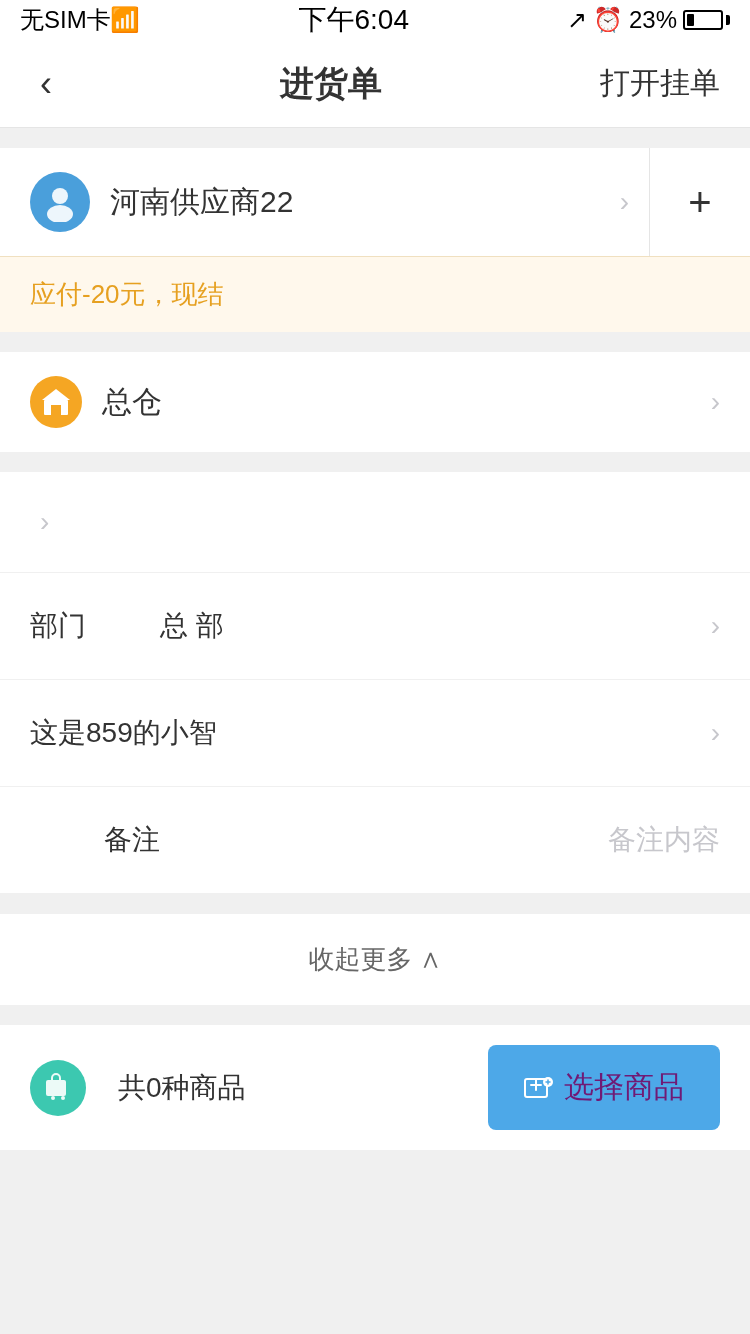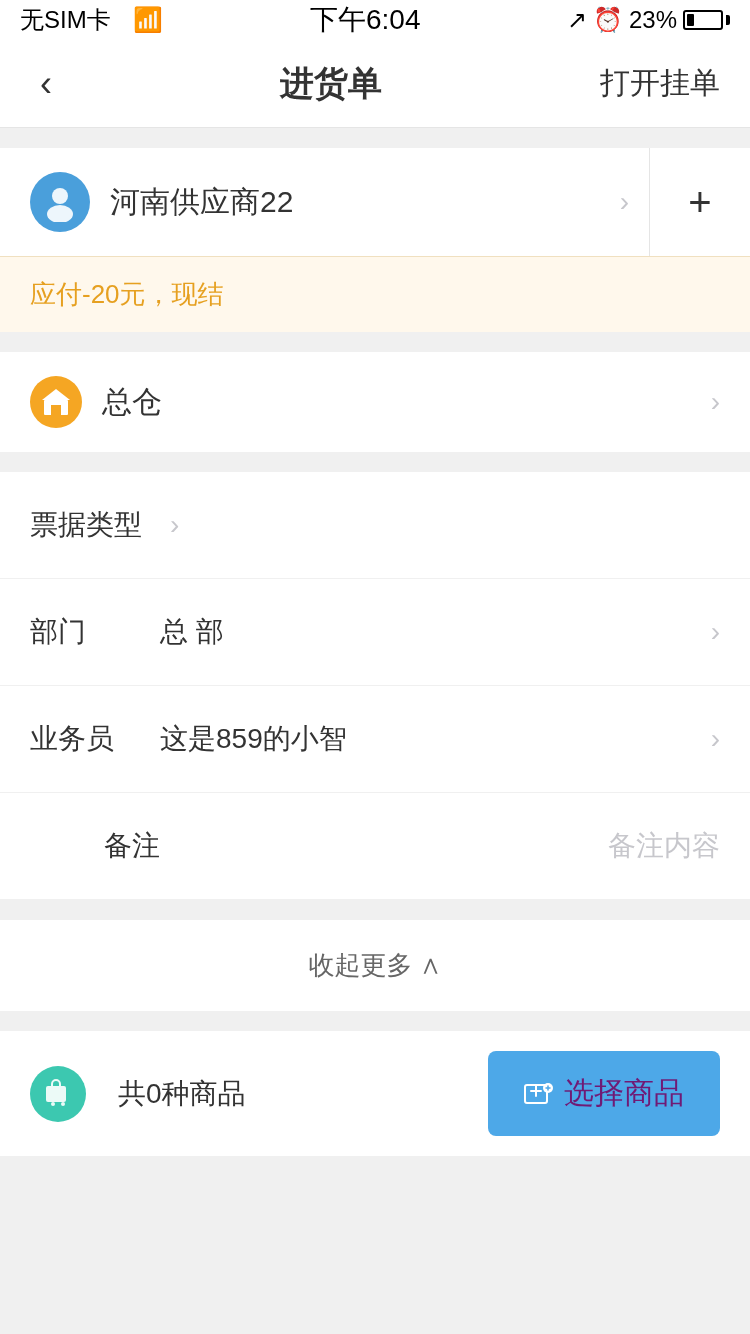--- a/index.html
+++ b/index.html
@@ -17,21 +17,21 @@
       width: 100%;
       height: 40px;
       background: #fff;
       display: flex;
       align-items: center;
       justify-content: space-between;
       padding: 0 20px;
       font-size: 24px;
       color: #000;
     }
-    .status-bar-left { display: flex; align-items: center; gap: 23px; }
+    .status-bar-left { display: flex; align-items: center; gap: 0; }
     .status-bar-center { font-size: 28px; font-weight: 500; }
     .status-bar-right { display: flex; align-items: center; gap: 6px; font-size: 24px; }
 
     
     .nav-bar {
       width: 100%;
       height: 88px;
       background: #fff;
       display: flex;
       align-items: center;
@@ -315,32 +315,30 @@
       <rect x="10" y="18" width="10" height="10" fill="#f5a623"></rect>
     </svg>
   </div>
   <span class="warehouse-name">总仓</span>
   <span class="chevron-right">›</span>
 </div>
 
 <div class="form-section">
 
   <div class="form-row">
-    <span class="form-label">票据类型</span>
     <span class="chevron-right">›</span>
   </div>
 
   <div class="form-row">
     <span class="form-label">部门</span>
     <span class="form-value">总 部</span>
     <span class="chevron-right">›</span>
   </div>
 
   <div class="form-row">
-    <span class="form-label">业务员</span>
     <span class="form-value">这是859的小智</span>
     <span class="chevron-right">›</span>
   </div>
 
   <div class="form-row">
     <span class="form-label">备注</span>
     <span class="form-placeholder">备注内容</span>
   </div>
 
 </div>

